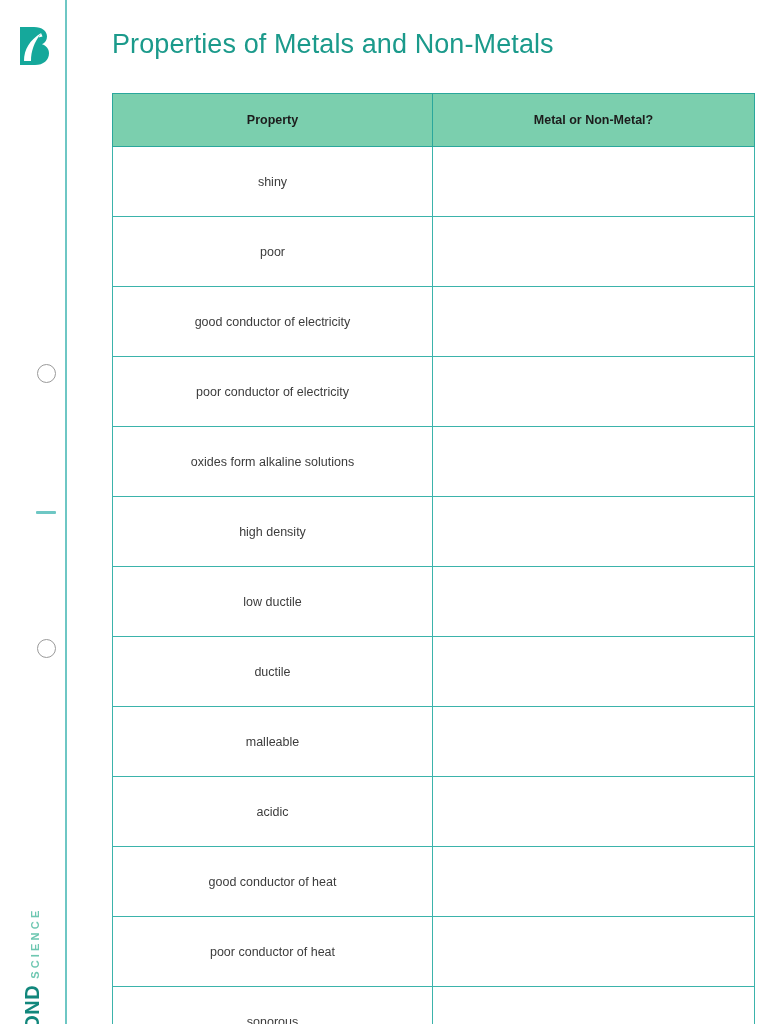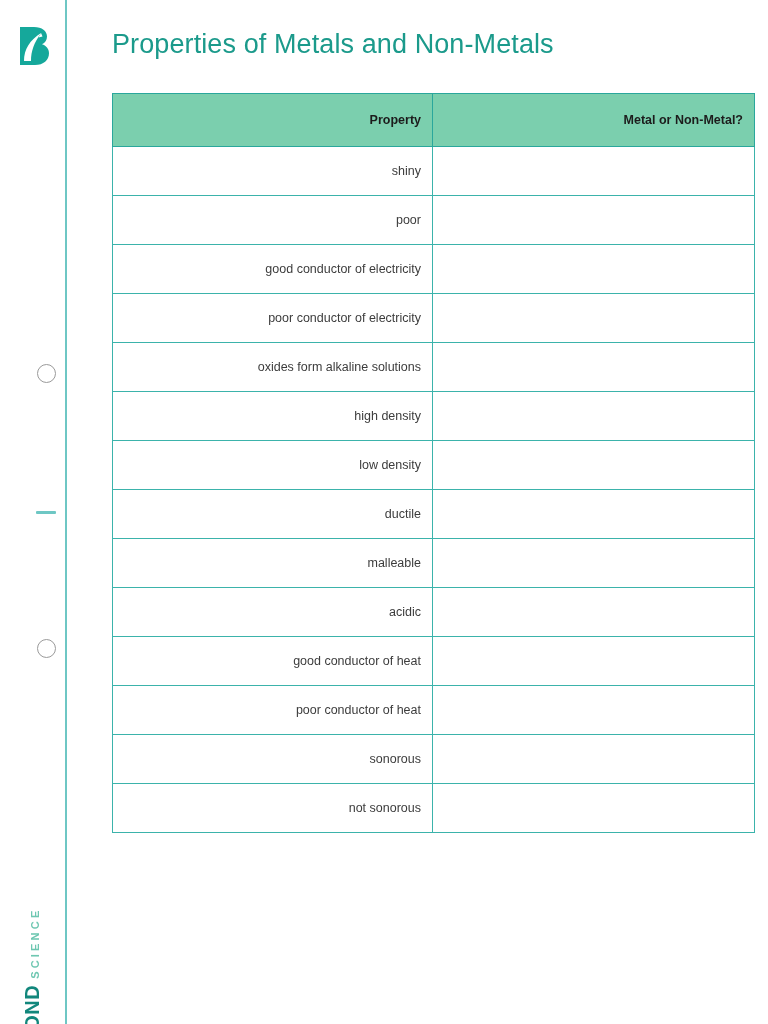--- a/index.html
+++ b/index.html
@@ -126,36 +126,36 @@
   .prop-table {
     margin-top: 33px;
     width: 642px;
     border-collapse: collapse;
     table-layout: fixed;
   }
 
   .prop-table th,
   .prop-table td {
     border: 1px solid #3bb3ab;
-    text-align: right;
+    text-align: center;
     vertical-align: middle;
   }
 
   .prop-table thead th {
     background: #7bcfae;
     color: #1c1c1c;
     font-size: 12.5px;
     font-weight: bold;
     height: 53px;
     padding: 0 11px;
     border-color: #2aa79c;
   }
 
   .prop-table tbody td {
-    height: 49px;
+    height: 70px;
     padding: 0 11px;
     font-size: 12.5px;
     color: #3c3c3c;
     background: #ffffff;
   }
 
   .col-property { width: 320px; }
   .col-answer   { width: 322px; }
 
   .answer-cell { cursor: text; }
@@ -217,21 +217,21 @@
           </tr>
           <tr>
             <td class="col-property">oxides form alkaline solutions</td>
             <td class="col-answer answer-cell"></td>
           </tr>
           <tr>
             <td class="col-property">high density</td>
             <td class="col-answer answer-cell"></td>
           </tr>
           <tr>
-            <td class="col-property">low density</td>
+            <td class="col-property">low ductile</td>
             <td class="col-answer answer-cell"></td>
           </tr>
           <tr>
             <td class="col-property">ductile</td>
             <td class="col-answer answer-cell"></td>
           </tr>
           <tr>
             <td class="col-property">malleable</td>
             <td class="col-answer answer-cell"></td>
           </tr>

